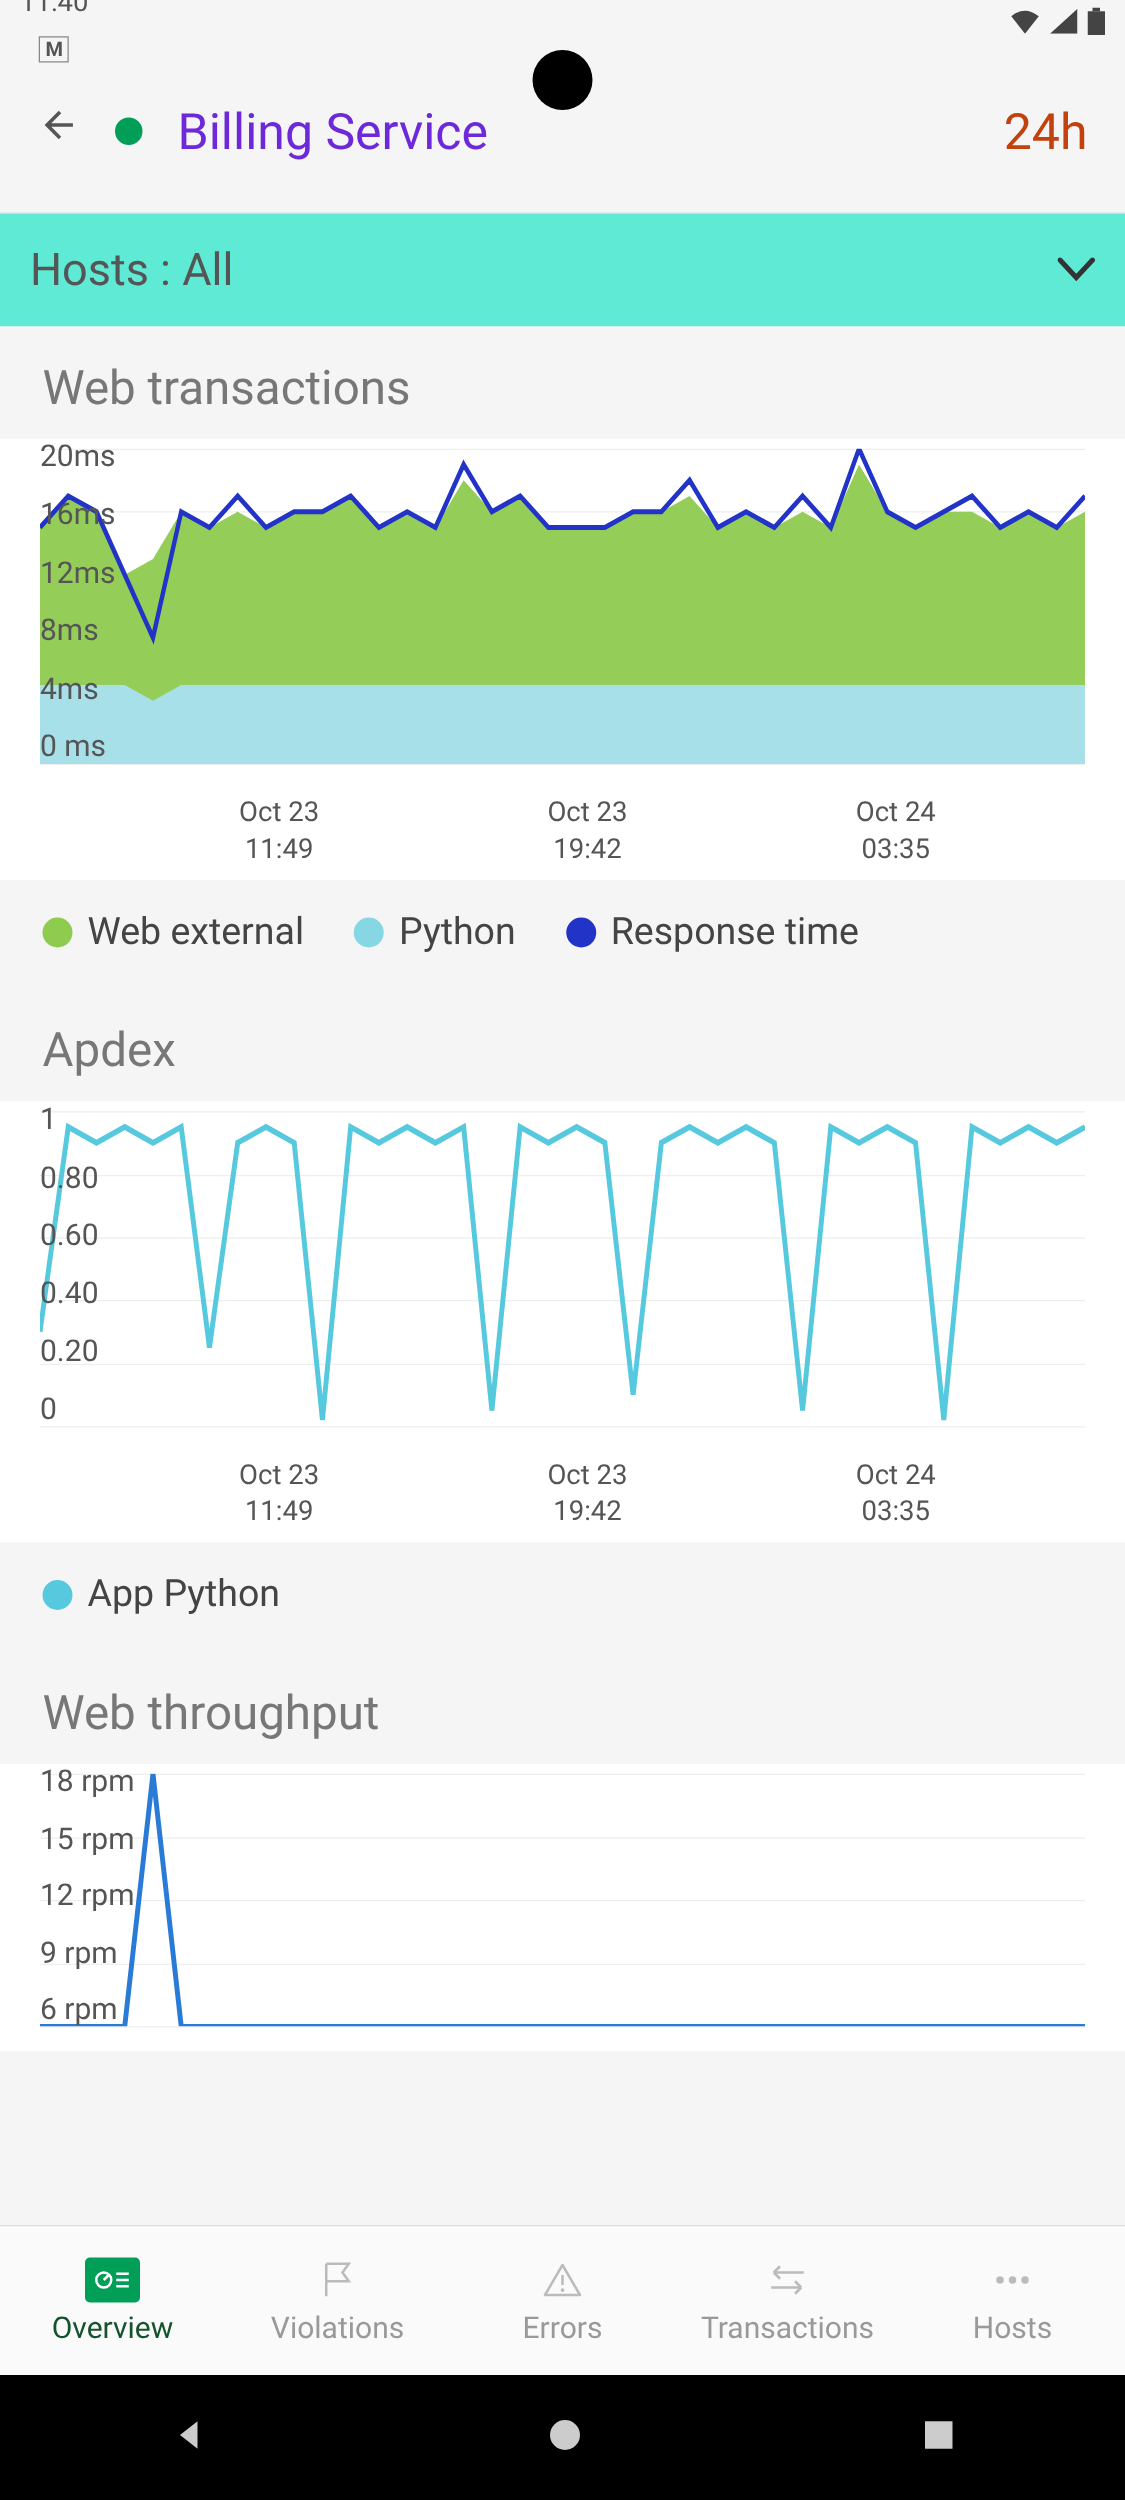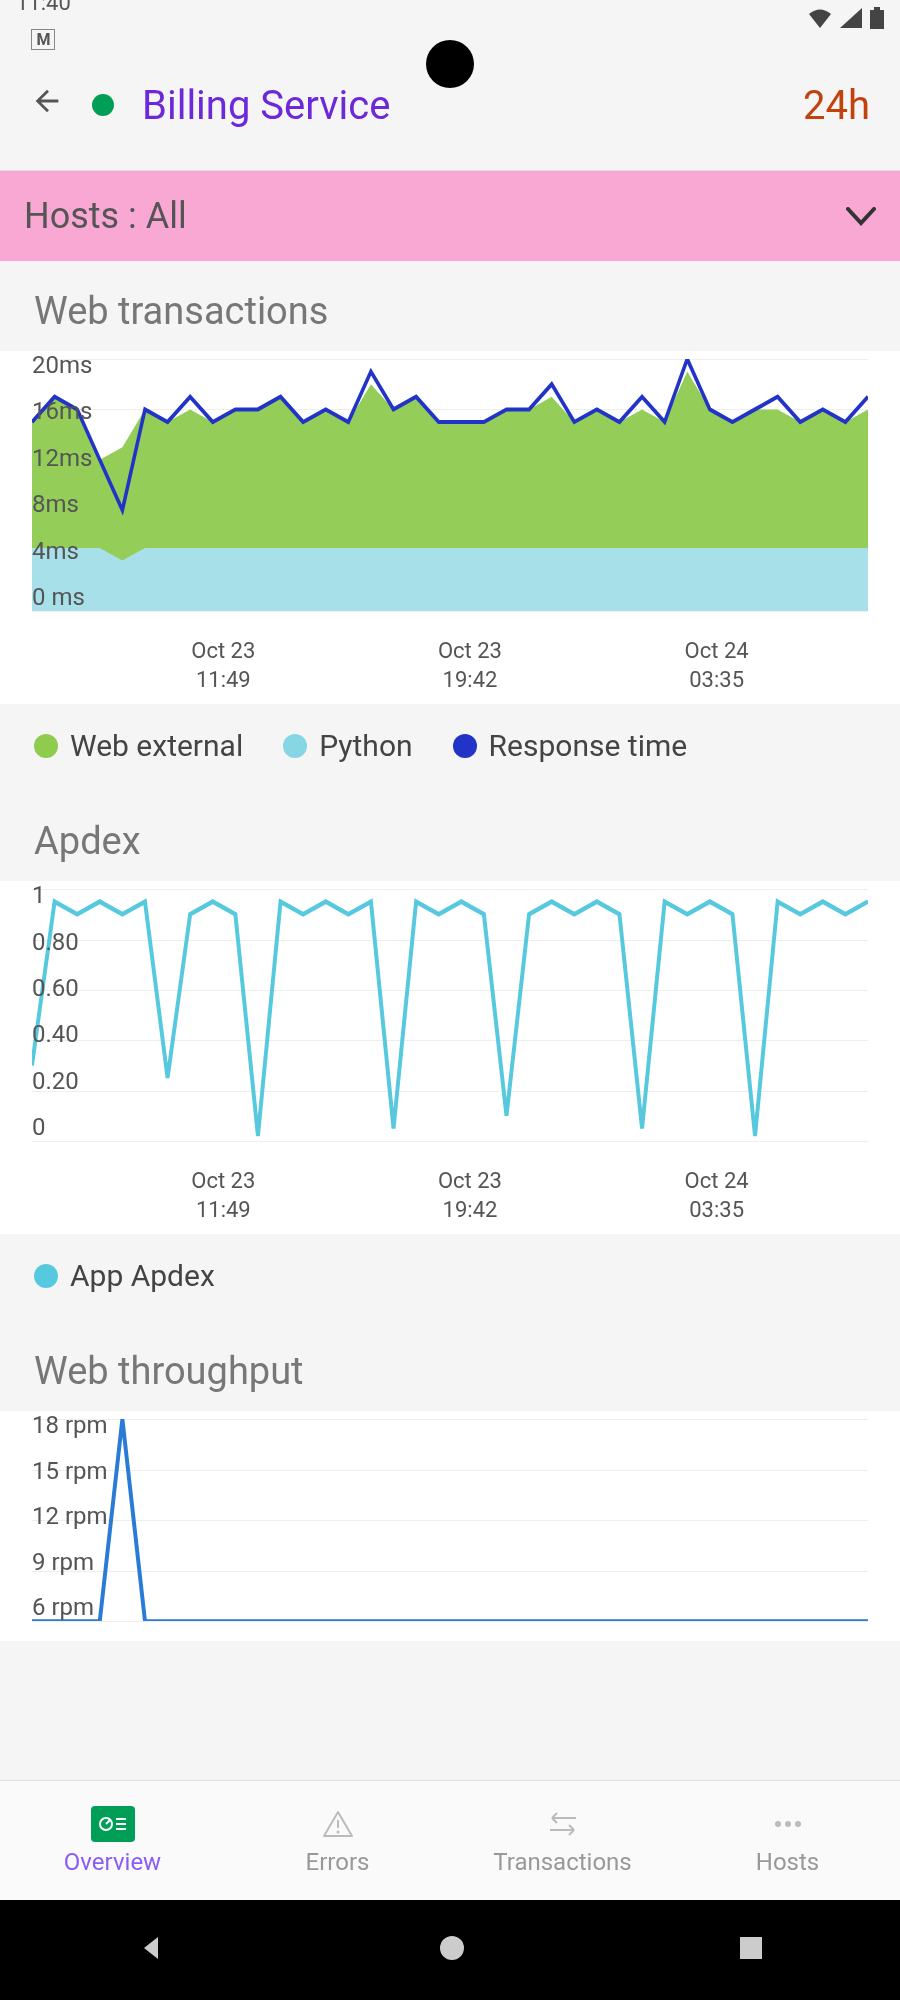--- a/index.html
+++ b/index.html
@@ -41,21 +41,21 @@
   .back-arrow { font-size:38px; color:#555; cursor:pointer; }
   .green-dot { width:22px; height:22px; border-radius:50%; background:#009e57; }
   .svc-title { font-size:40px; color:#6d28d9; font-weight:400; }
   .time-range { font-size:40px; color:#c2410c; }
   .divider { height:1px; background:#ddd; }
   
   .hosts-row {
     height: 90px;
     display:flex; align-items:center; justify-content:space-between;
     padding: 0 24px;
-    background:#f9a8d4;
+    background:#5eead4;
   }
   .hosts-label { font-size:36px; color:#555; }
   .chevron { font-size:30px; color:#333; }
   
   .section-title {
     padding: 28px 34px 18px;
     font-size:38px; color:#777;
   }
   
   .chart-wrap { background:#fff; padding: 0 0 10px 0; }
@@ -72,21 +72,21 @@
   .lg-dot { width:24px; height:24px; border-radius:50%; }
   
   .tabs {
     height: 120px;
     border-top:1px solid #ddd;
     display:flex;
     background:#fafafa;
     margin-top:auto;
   }
   .tab { flex:1; display:flex; flex-direction:column; align-items:center; justify-content:center; gap:6px; font-size:24px; color:#999; cursor:pointer; }
-  .tab.active { color:#8b5cf6; }
+  .tab.active { color:#14532d; }
   .tab-ic { width:44px; height:36px; display:flex; align-items:center; justify-content:center; }
   .tab.active .tab-ic { background:#009e57; border-radius:4px; }
   
   .android-nav { height:100px; background:#000; display:flex; align-items:center; justify-content:space-around; }
 </style>
 </head>
 <body>
 
 <div class="status-bar">
   <div class="status-left">
@@ -212,21 +212,21 @@
   </div>
   <div class="xlabels">
     <div><span>Oct 23</span><br><span>11:49</span></div>
     <div><span>Oct 23</span><br><span>19:42</span></div>
     <div><span>Oct 24</span><br><span>03:35</span></div>
   </div>
 </div>
 <div class="legend">
   <div class="lg-item">
     <span class="lg-dot" style="background:#56c9de"></span>
-    <span>App Apdex</span>
+    <span>App Python</span>
   </div>
 </div>
 
 <div class="section-title">Web  throughput</div>
 <div class="chart-wrap" style="padding-bottom:0;">
   <div class="chart-area" style="height:230px;">
     <div class="ylabels">
       <span>18 rpm</span>
       <span>15 rpm</span>
       <span>12 rpm</span>
@@ -253,20 +253,28 @@
     <span class="tab-ic">
       <svg width="30" height="22" viewBox="0 0 30 22">
           <circle cx="8" cy="11" r="6" fill="none" stroke="#fff" stroke-width="2"></circle>
           <line x1="8" y1="11" x2="12" y2="7" stroke="#fff" stroke-width="2"></line>
           <line x1="18" y1="6" x2="28" y2="6" stroke="#fff" stroke-width="2"></line>
           <line x1="18" y1="11" x2="28" y2="11" stroke="#fff" stroke-width="2"></line>
           <line x1="18" y1="16" x2="28" y2="16" stroke="#fff" stroke-width="2"></line>
         </svg>
     </span>
     <span>Overview</span>
+  </div>
+  <div class="tab">
+    <span class="tab-ic">
+      <svg width="26" height="30" viewBox="0 0 26 30">
+          <path d="M4 2 v26 M4 2 h18 l-5 7 l5 7 h-18" fill="none" stroke="#bbb" stroke-width="2"></path>
+        </svg>
+    </span>
+    <span>Violations</span>
   </div>
   <div class="tab">
     <span class="tab-ic">
       <svg width="32" height="28" viewBox="0 0 32 28">
           <path d="M16 2 L30 26 H2 Z" fill="none" stroke="#bbb" stroke-width="2" stroke-linejoin="round"></path>
           <line x1="16" y1="10" x2="16" y2="18" stroke="#bbb" stroke-width="2"></line>
           <circle cx="16" cy="22" r="1.5" fill="#bbb"></circle>
         </svg>
     </span>
     <span>Errors</span>

